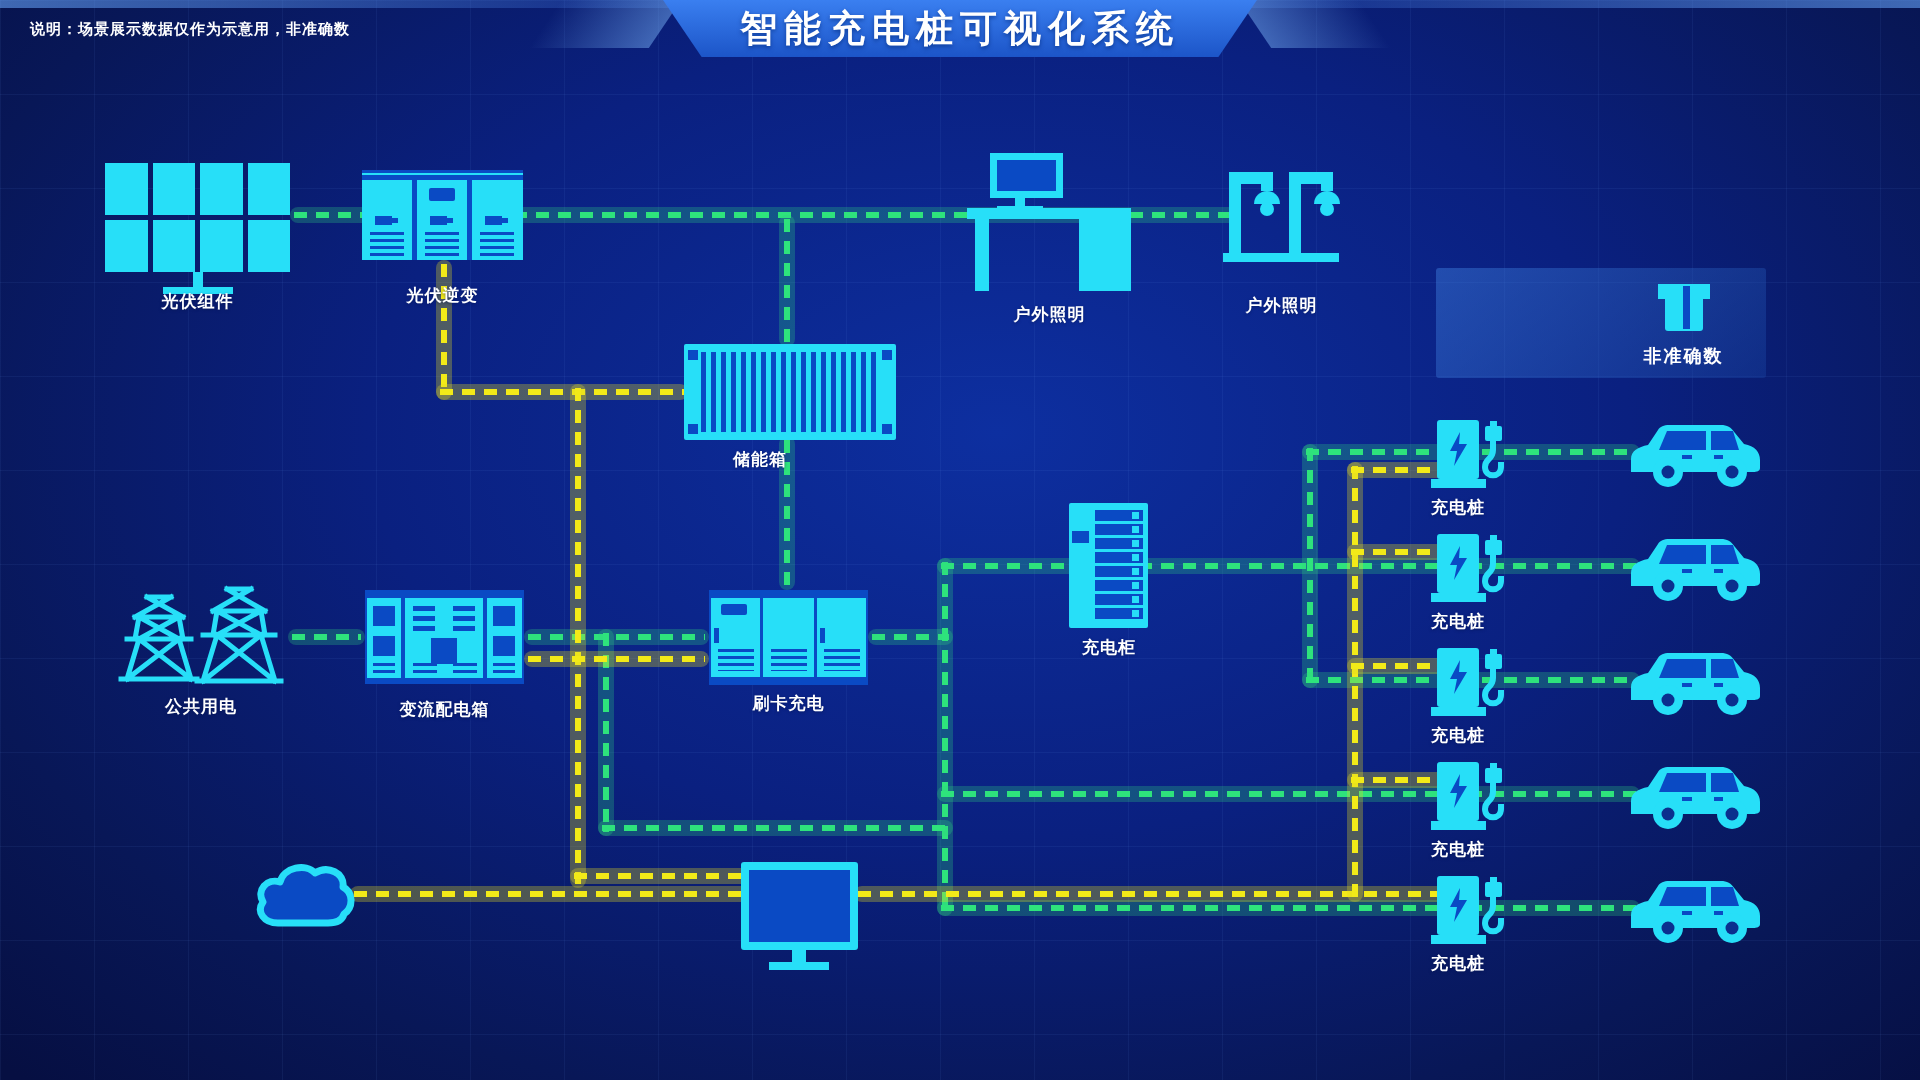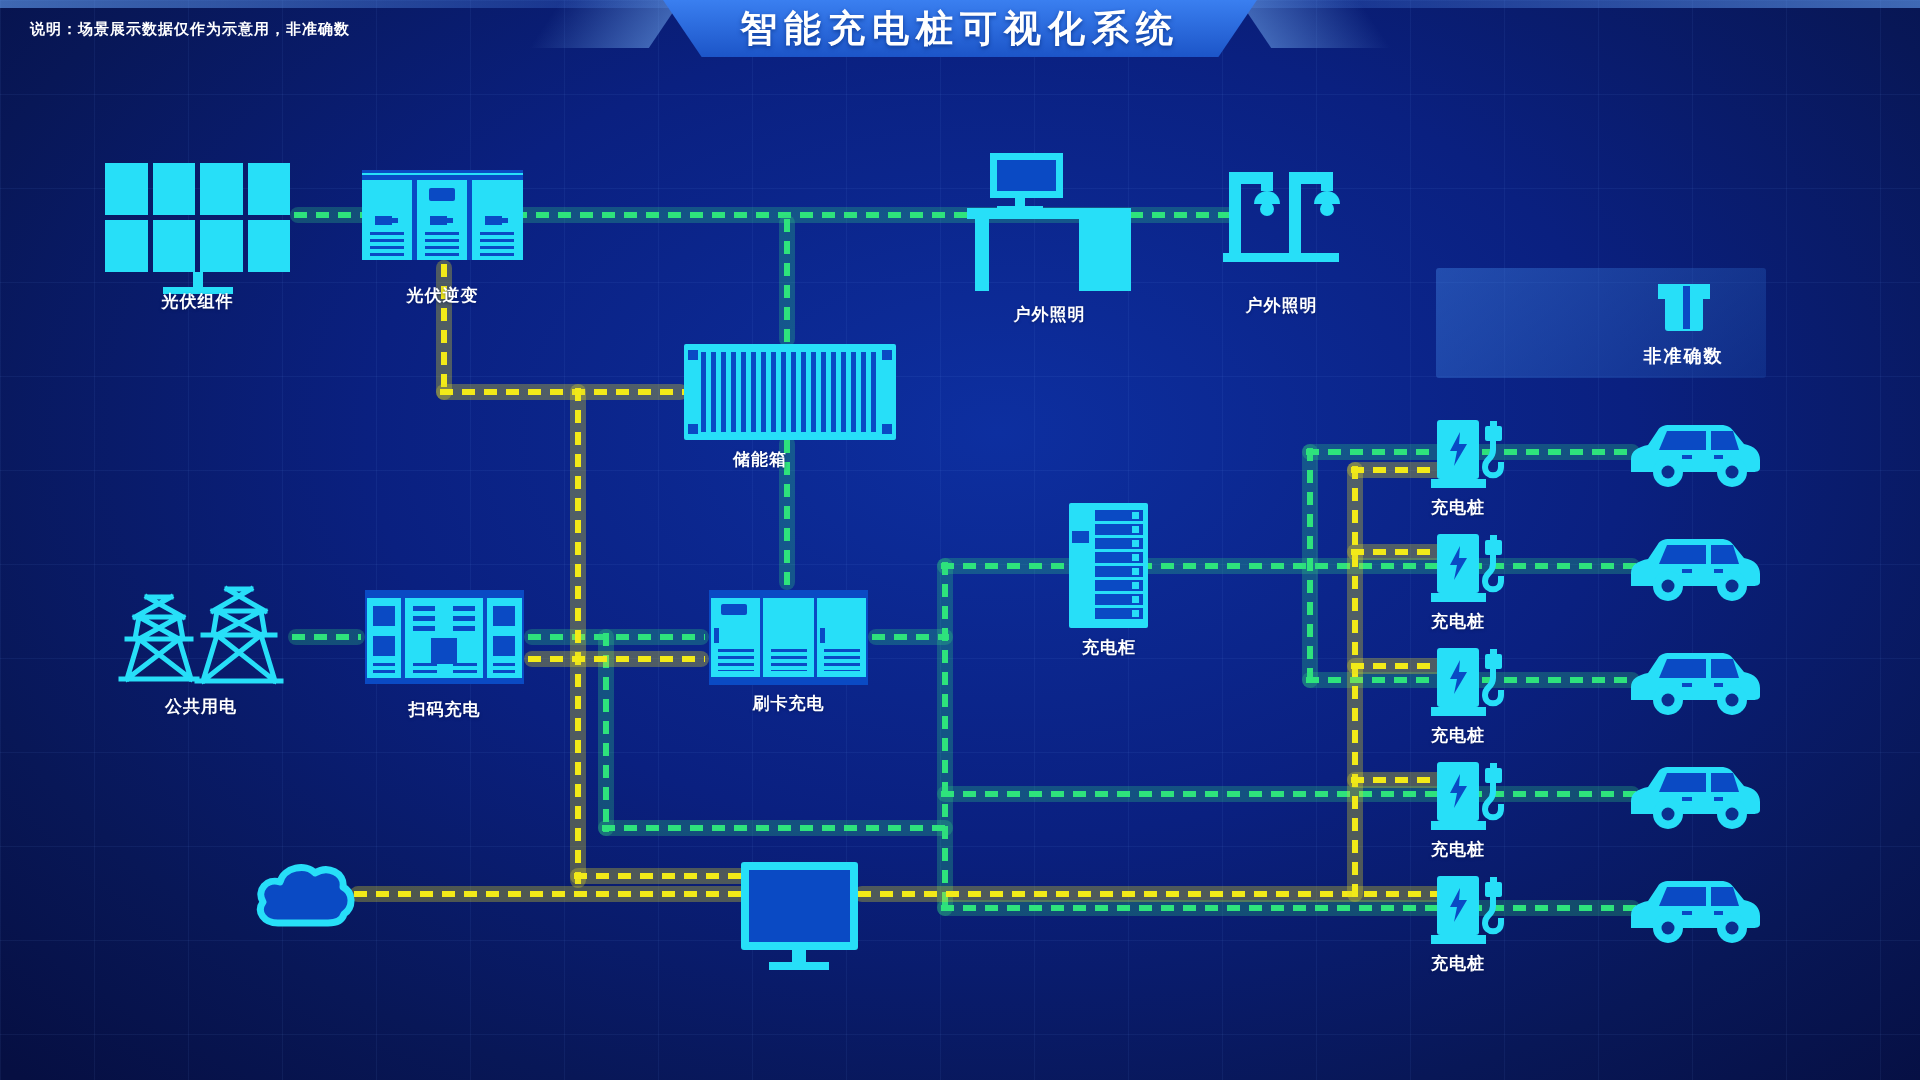--- a/index.html
+++ b/index.html
@@ -226,21 +226,21 @@
       <i class="dk" style="left:26px;top:40px;width:26px;height:26px"></i>
       <i class="vents" style="left:8px;bottom:3px;width:24px;height:12px"></i>
       <i class="vents" style="left:48px;bottom:3px;width:24px;height:12px"></i>
     </b>
     <b class="cy" style="left:122px;top:8px;width:35px;height:80px">
       <i class="dk" style="left:6px;top:8px;width:22px;height:20px"></i>
       <i class="dk" style="left:6px;top:38px;width:22px;height:20px"></i>
       <i class="vents" style="left:6px;bottom:3px;width:22px;height:12px"></i>
     </b>
   </div>
-  <div class="nlabel" style="left:365px;top:698px;width:159px">扫码充电</div>
+  <div class="nlabel" style="left:365px;top:698px;width:159px">变流配电箱</div>
 
   <div class="node conv" style="left:709px;top:590px;width:159px;height:95px">
     <b class="cy" style="left:2px;top:8px;width:49px;height:79px">
       <i class="dk" style="left:10px;top:6px;width:26px;height:11px;border-radius:2px"></i>
       <i class="dk" style="left:3px;top:30px;width:5px;height:15px"></i>
       <i class="vents" style="left:7px;bottom:6px;width:36px;height:22px"></i>
     </b>
     <b class="cy" style="left:54px;top:8px;width:51px;height:79px">
       <i class="vents" style="left:8px;bottom:6px;width:36px;height:22px"></i>
     </b>

